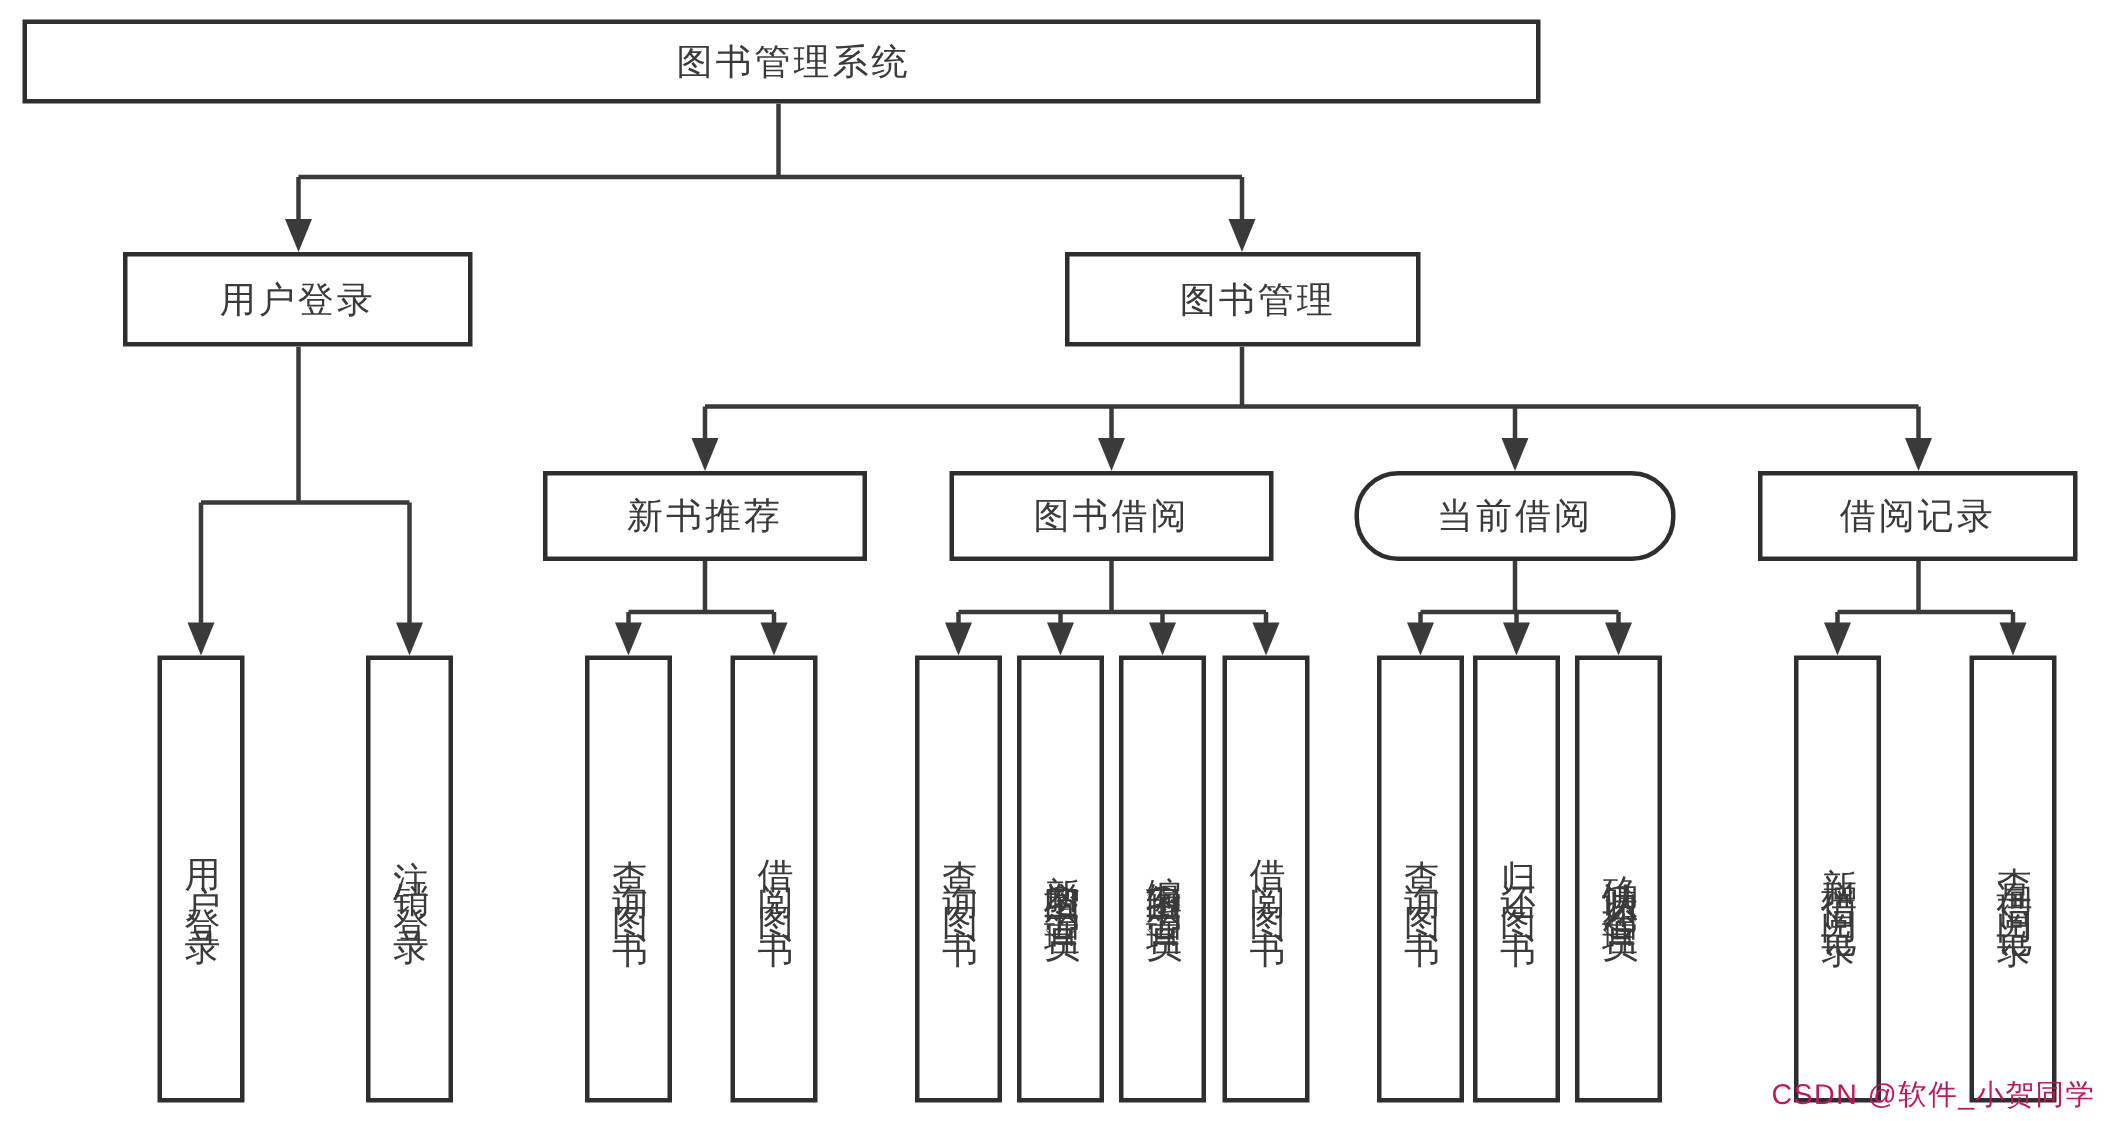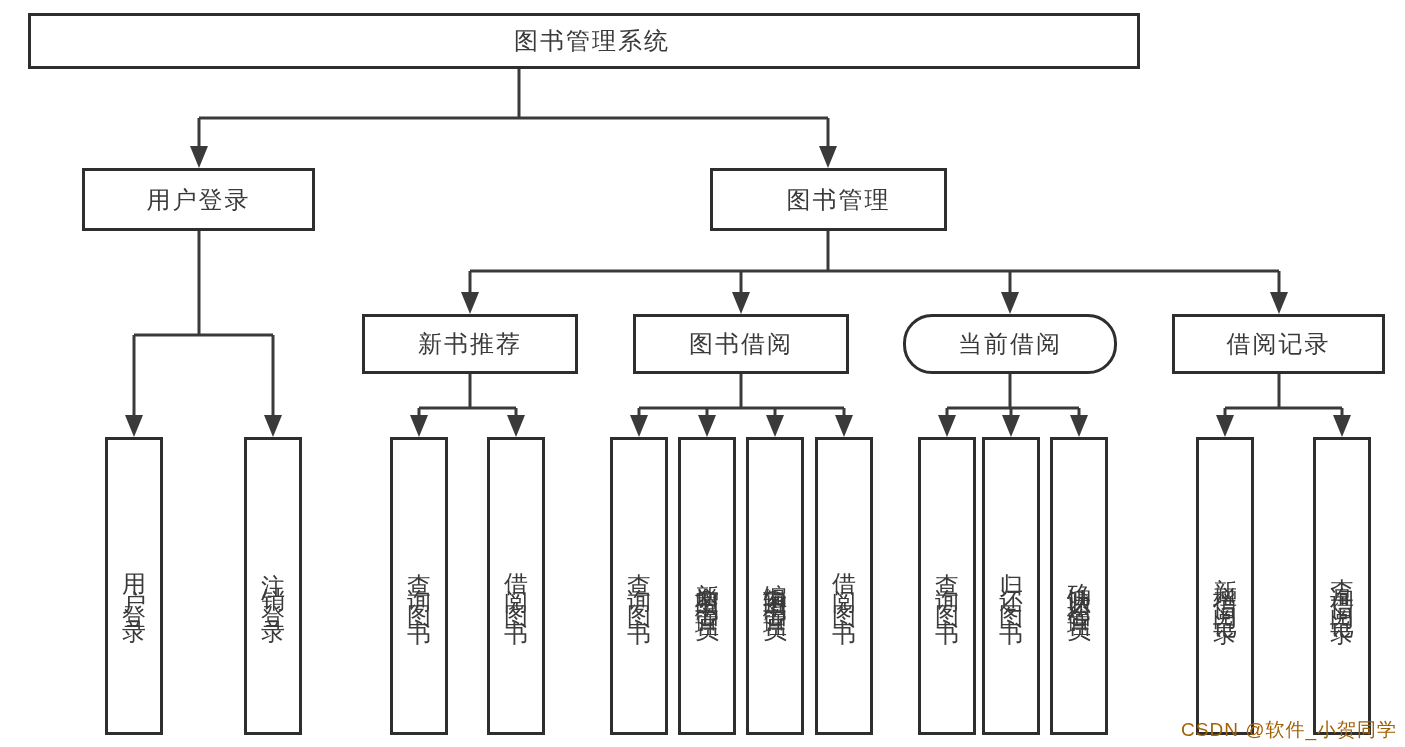--- a/index.html
+++ b/index.html
@@ -50,21 +50,21 @@
     color: #3a3a3a;
   }
   .ls-wide   { letter-spacing: 16px; }
   .ls-medium { letter-spacing: 9px; }
   .ls-tight  { letter-spacing: 5px; }
   #watermark {
     position: absolute;
     right: 8px;
     bottom: 4px;
     font-size: 19px;
-    color: #a16207;
+    color: #be185d;
     letter-spacing: 1px;
     white-space: nowrap;
   }
   line { stroke: #3a3a3a; stroke-width: 3; }
   polygon { fill: #3a3a3a; }
 </style>
 </head>
 <body>
 
 <div id="canvas">
@@ -123,21 +123,21 @@
     <polygon points="698,415 716,415 707,437"></polygon>
     <polygon points="766,415 784,415 775,437"></polygon>
     <polygon points="835,415 853,415 844,437"></polygon>
     <polygon points="938,415 956,415 947,437"></polygon>
     <polygon points="1002,415 1020,415 1011,437"></polygon>
     <polygon points="1070,415 1088,415 1079,437"></polygon>
     <polygon points="1216,415 1234,415 1225,437"></polygon>
     <polygon points="1333,415 1351,415 1342,437"></polygon>
   </svg>
 
-  <div class="node h-node" style="left:28px; top:13px; width:1112px; height:56px;padding-left:16px;">
+  <div class="node h-node" style="left:15px; top:13px; width:1012px; height:56px;padding-left:16px;">
     <span>图书管理系统</span>
   </div>
 
   <div class="node h-node" style="left:82px; top:168px; width:233px; height:63px;">
     <span>用户登录</span>
   </div>
   <div class="node h-node" style="left:710px; top:168px; width:237px; height:63px;padding-left:20px;">
     <span>图书管理</span>
   </div>
 

